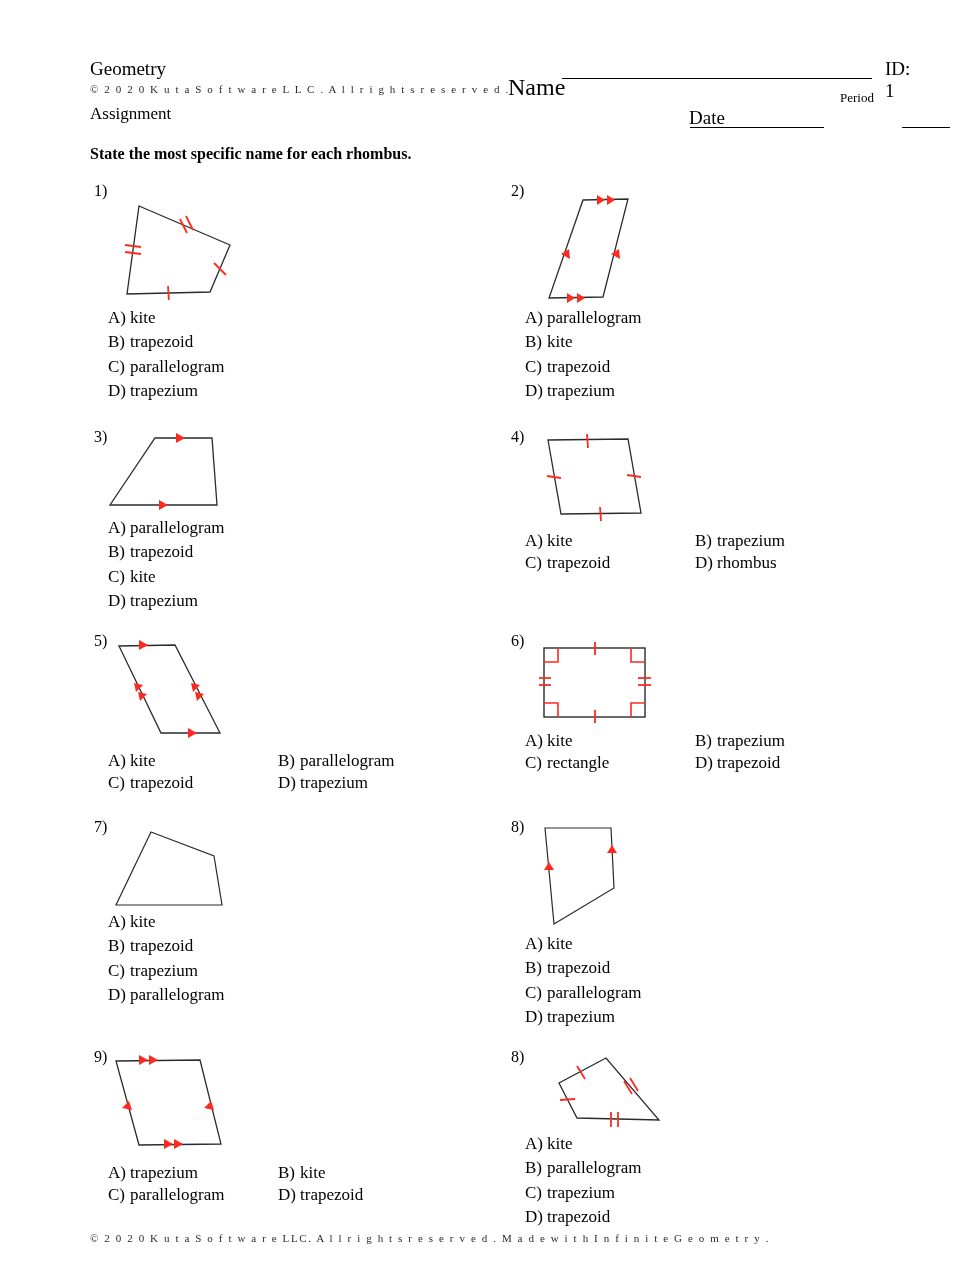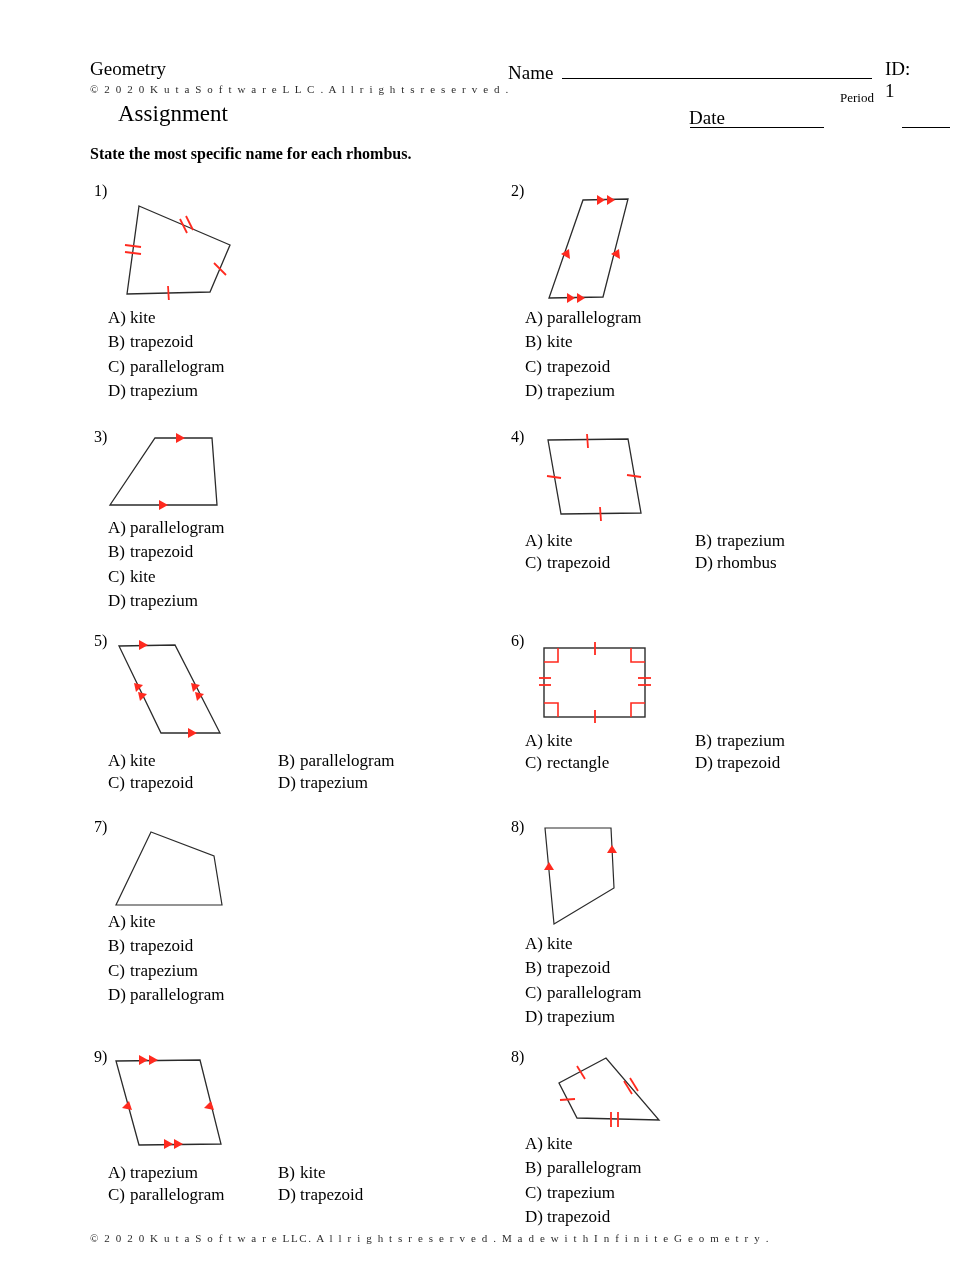--- a/index.html
+++ b/index.html
@@ -40,29 +40,28 @@
     position: absolute;
     left: 0; top: 25px;
     font-size: 11px;
     letter-spacing: 1.6px;
     white-space: nowrap;
     color: #2b2b2b;
   }
   .hdr-assignment {
     position: absolute;
     left: 0; top: 42px;
-    font-size: 23px;
+    font-size: 17px;
     line-height: 28px;
-    margin-left: 28px;
   }
   .hdr-name-label {
     position: absolute;
     left: 418px;
-    top: 4px;
-    font-size: 19px;
+    top: 16px;
+    font-size: 24px;
     text-align: center;
   }
   .hdr-name-rule {
     position: absolute;
     left: 472px;
     top: 20px;
     width: 310px;
     border-bottom: 1px solid #000;
   }
   .hdr-id {

